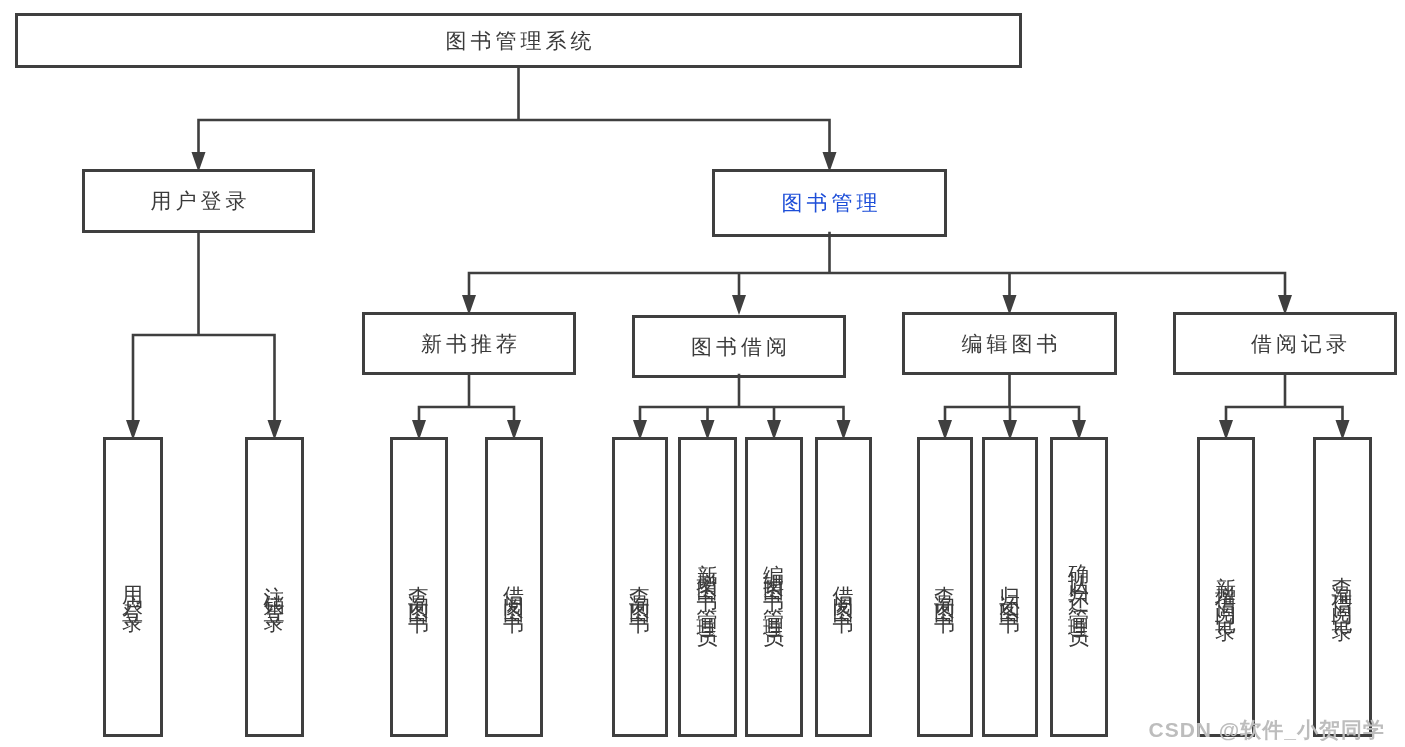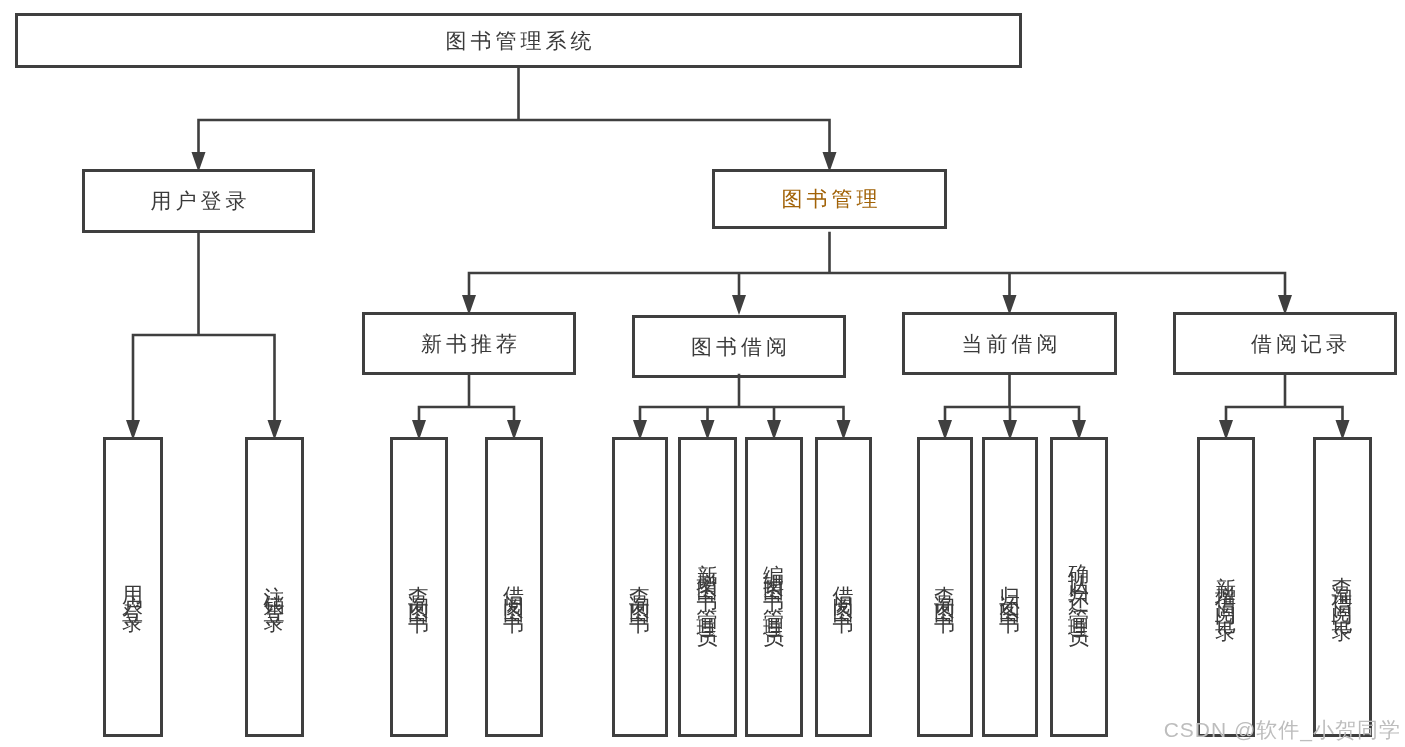--- a/index.html
+++ b/index.html
@@ -14,46 +14,46 @@
   }
   .node.horizontal .node-label{
     font-size:21px;letter-spacing:4px;text-indent:4px;white-space:nowrap;
   }
   .node.vertical .node-label{
     writing-mode:vertical-rl;text-orientation:mixed;
     font-size:21px;letter-spacing:9px;line-height:1;white-space:nowrap;
   }
   svg.connectors{position:absolute;left:0;top:0;pointer-events:none;}
   .watermark{
-    position:absolute;right:4px;bottom:3px;
-    font-size:21px;letter-spacing:1px;color:#bdbdbd;white-space:nowrap;
+    position:absolute;right:20px;bottom:3px;
+    font-size:21px;letter-spacing:1px;color:#bdbdbd;white-space:nowrap;font-weight:bold;
   }
 </style>
 </head>
 <body>
 
 <div class="canvas">
   <div id="nodes">
       <div class="node horizontal" style="left: 15px; top: 13px; width: 1007px; height: 55px; border-color: rgb(63, 63, 63); color: rgb(58, 58, 58);">
         <span class="node-label">图书管理系统</span>
       </div>
       <div class="node horizontal" style="left: 82px; top: 169px; width: 233px; height: 64px; border-color: rgb(63, 63, 63); color: rgb(58, 58, 58);">
         <span class="node-label">用户登录</span>
       </div>
-      <div class="node horizontal" style="left: 712px; top: 169px; width: 235px; height: 60px; border-color: rgb(63, 63, 63); color: #a16207;">
+      <div class="node horizontal" style="left: 712px; top: 169px; width: 235px; height: 68px; border-color: rgb(63, 63, 63); color: #1d4ed8;">
         <span class="node-label">图书管理</span>
       </div>
       <div class="node horizontal" style="left: 362px; top: 312px; width: 214px; height: 63px; border-color: rgb(63, 63, 63); color: rgb(58, 58, 58);">
         <span class="node-label">新书推荐</span>
       </div>
       <div class="node horizontal" style="left: 632px; top: 315px; width: 214px; height: 63px; border-color: rgb(63, 63, 63); color: rgb(58, 58, 58);">
         <span class="node-label">图书借阅</span>
       </div>
       <div class="node horizontal" style="left: 902px; top: 312px; width: 215px; height: 63px; border-color: rgb(63, 63, 63); color: rgb(58, 58, 58);">
-        <span class="node-label">当前借阅</span>
+        <span class="node-label">编辑图书</span>
       </div>
       <div class="node horizontal" style="left: 1173px; top: 312px; width: 224px; height: 63px; border-color: rgb(63, 63, 63); color: rgb(58, 58, 58); padding-left: 28px;">
         <span class="node-label">借阅记录</span>
       </div>
       <div class="node vertical" style="left: 103px; top: 437px; width: 60px; height: 300px; border-color: rgb(63, 63, 63); color: rgb(58, 58, 58);">
         <span class="node-label">用户登录</span>
       </div>
       <div class="node vertical" style="left: 245px; top: 437px; width: 59px; height: 300px; border-color: rgb(63, 63, 63); color: rgb(58, 58, 58);">
         <span class="node-label">注销登录</span>
       </div>

